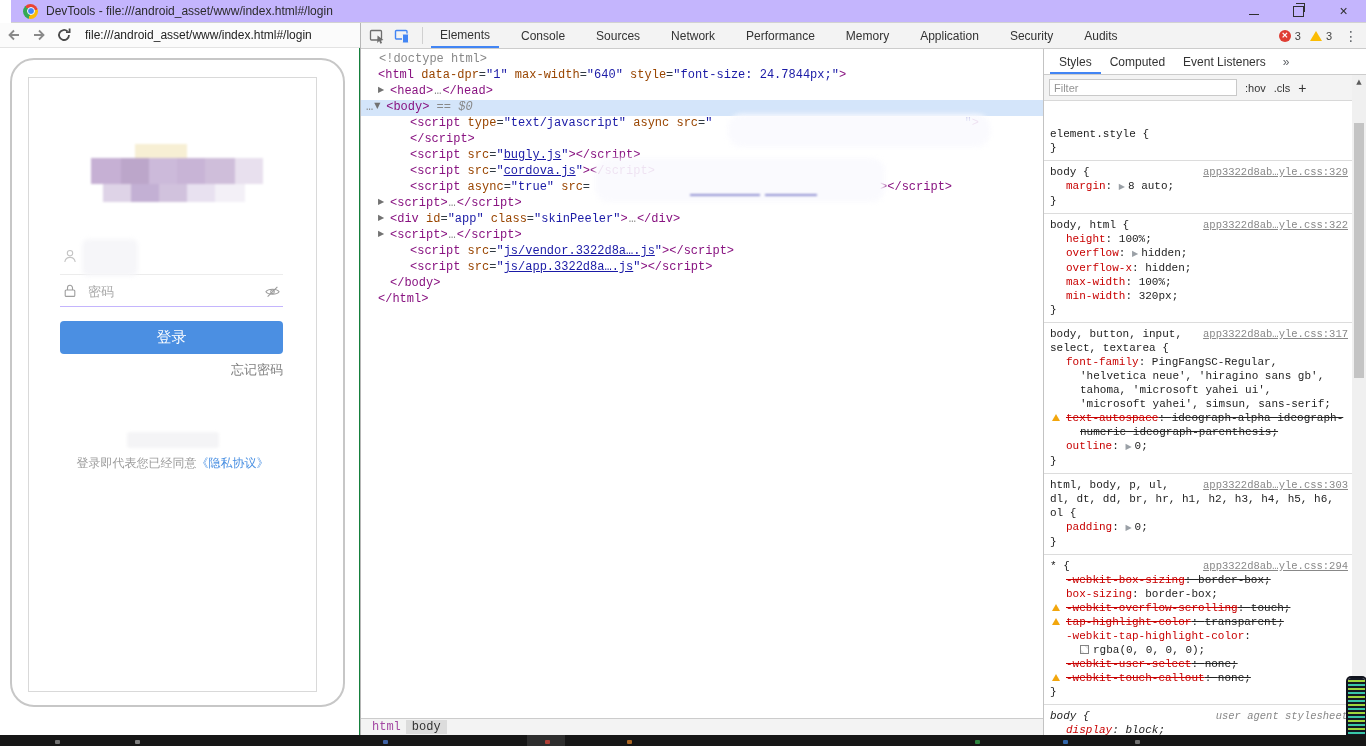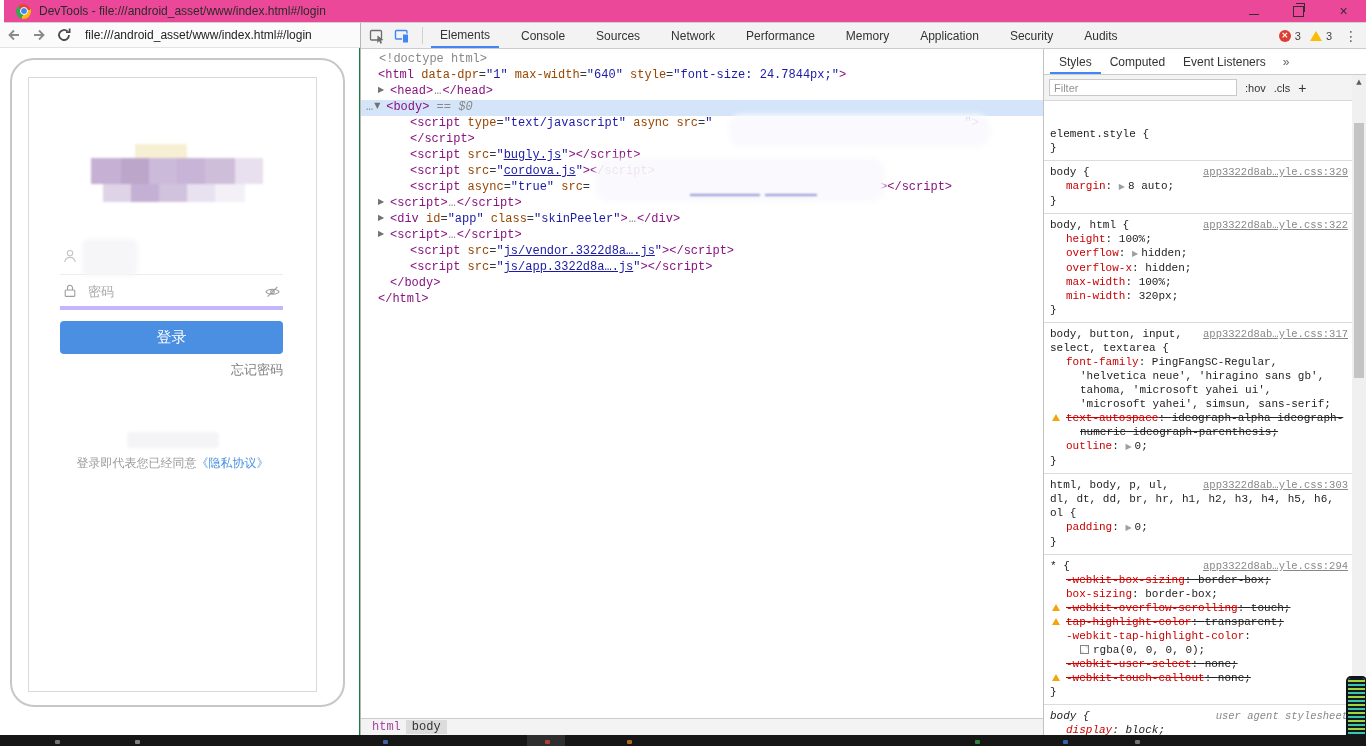--- a/index.html
+++ b/index.html
@@ -1,19 +1,19 @@
 <!DOCTYPE html>
 <html><head>
 <meta charset="utf-8">
 <style>
   html,body{margin:0;padding:0;}
   body{width:1366px;height:746px;overflow:hidden;position:relative;background:#fff;
        font-family:"Liberation Sans",sans-serif;-webkit-font-smoothing:antialiased;}
   
-  .titlebar{position:absolute;top:0;left:4px;right:0;height:23px;background:#ec4899;
+  .titlebar{position:absolute;top:0;left:11px;right:0;height:23px;background:#c4b5fd;
             border-bottom:1px solid #d2d2d2;display:flex;align-items:center;box-sizing:border-box;}
   .chrome-logo{width:15px;height:15px;border-radius:50%;margin-left:12px;position:relative;flex:0 0 auto;
       background:conic-gradient(from -45deg,#ea4335 0 33%,#fbbc05 0 66%,#34a853 0 100%);}
   .chrome-logo::after{content:"";position:absolute;left:3.5px;top:3.5px;width:8px;height:8px;border-radius:50%;
       background:#4285f4;border:1px solid #fff;box-sizing:border-box;}
   .title-text{font-size:12px;color:#2b2b2b;margin-left:8px;white-space:nowrap;}
   .win-controls{margin-left:auto;display:flex;height:100%;}
   .win-btn{width:45px;height:100%;display:flex;align-items:center;justify-content:center;color:#2f2f2f;}
   .min-glyph{width:10px;border-top:1px solid #2f2f2f;display:inline-block;margin-top:6px;}
   .restore-glyph{width:9px;height:9px;border:1px solid #2f2f2f;position:relative;display:inline-block;}
@@ -34,21 +34,21 @@
   .url-text{font-size:12px;color:#232323;white-space:nowrap;margin-left:4px;}
   .viewport{position:absolute;top:25px;left:0;right:1px;bottom:0;background:#fff;}
   
   .phone-frame{position:absolute;left:10px;top:10px;width:335px;height:649px;border:2px solid #c7c7c7;
       border-radius:24px;background:#fff;box-sizing:border-box;}
   .phone-screen{position:absolute;left:16px;top:17px;width:289px;height:615px;border:1px solid #d9d9d9;
       background:#fff;box-sizing:border-box;overflow:hidden;}
   .logo-blur{position:absolute;left:62px;top:66px;width:172px;height:58px;filter:blur(1.3px);}
   .logo-blur div{position:absolute;}
   .row-user{position:absolute;left:31px;right:33px;top:165px;height:31px;border-bottom:1px solid #ececec;}
-  .row-pass{position:absolute;left:31px;right:33px;top:200px;height:28px;border-bottom:4px solid #c4b5fd;}
+  .row-pass{position:absolute;left:31px;right:33px;top:200px;height:28px;border-bottom:1px solid #c4b5fd;}
   .fld-ic{position:absolute;left:2px;top:5px;width:16px;height:16px;}
   .user-blur{position:absolute;left:22px;top:-4px;width:56px;height:37px;background:rgba(246,246,249,.95);
       border-radius:6px;filter:blur(2px);}
   .ph-text{position:absolute;left:28px;top:5px;font-size:13px;color:#a9a9a9;}
   .eye-ic{position:absolute;right:2px;top:5px;width:17px;height:17px;}
   .login-btn{position:absolute;left:31px;right:33px;top:243px;height:33px;border-radius:4px;
       color:#fff;font-size:15px;display:flex;align-items:center;justify-content:center;}
   .forgot{position:absolute;right:33px;top:283px;font-size:13px;color:#828282;}
   .blur-text{position:absolute;left:50%;transform:translateX(-50%);top:354px;width:92px;height:16px;
       background:#f4f4f6;border-radius:3px;filter:blur(1.5px);}

